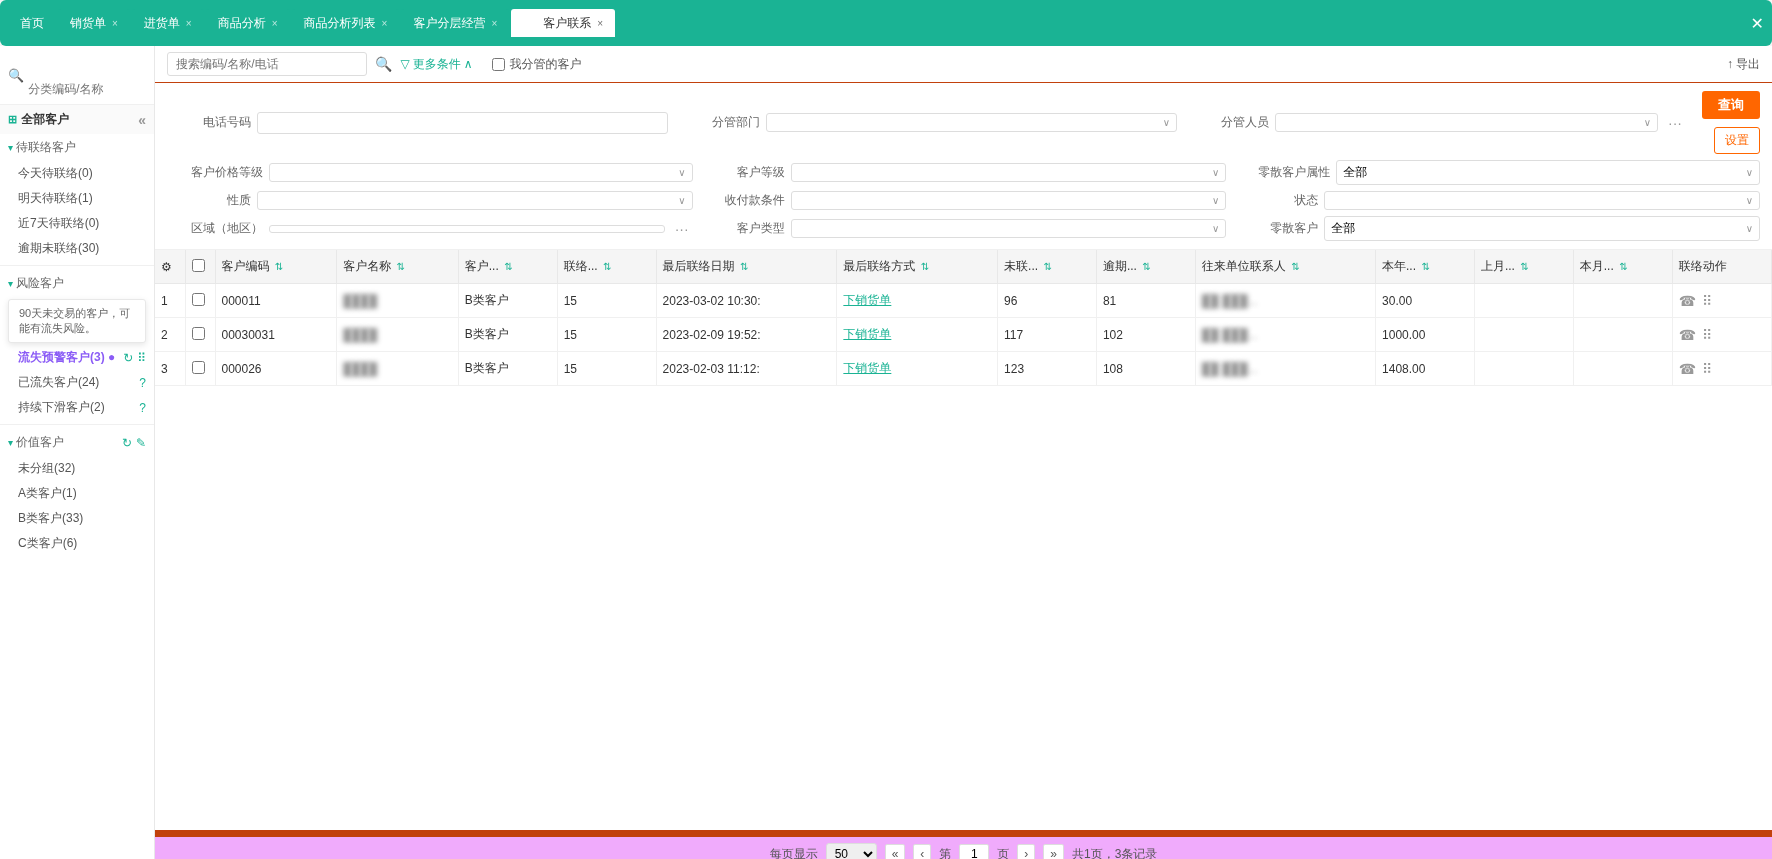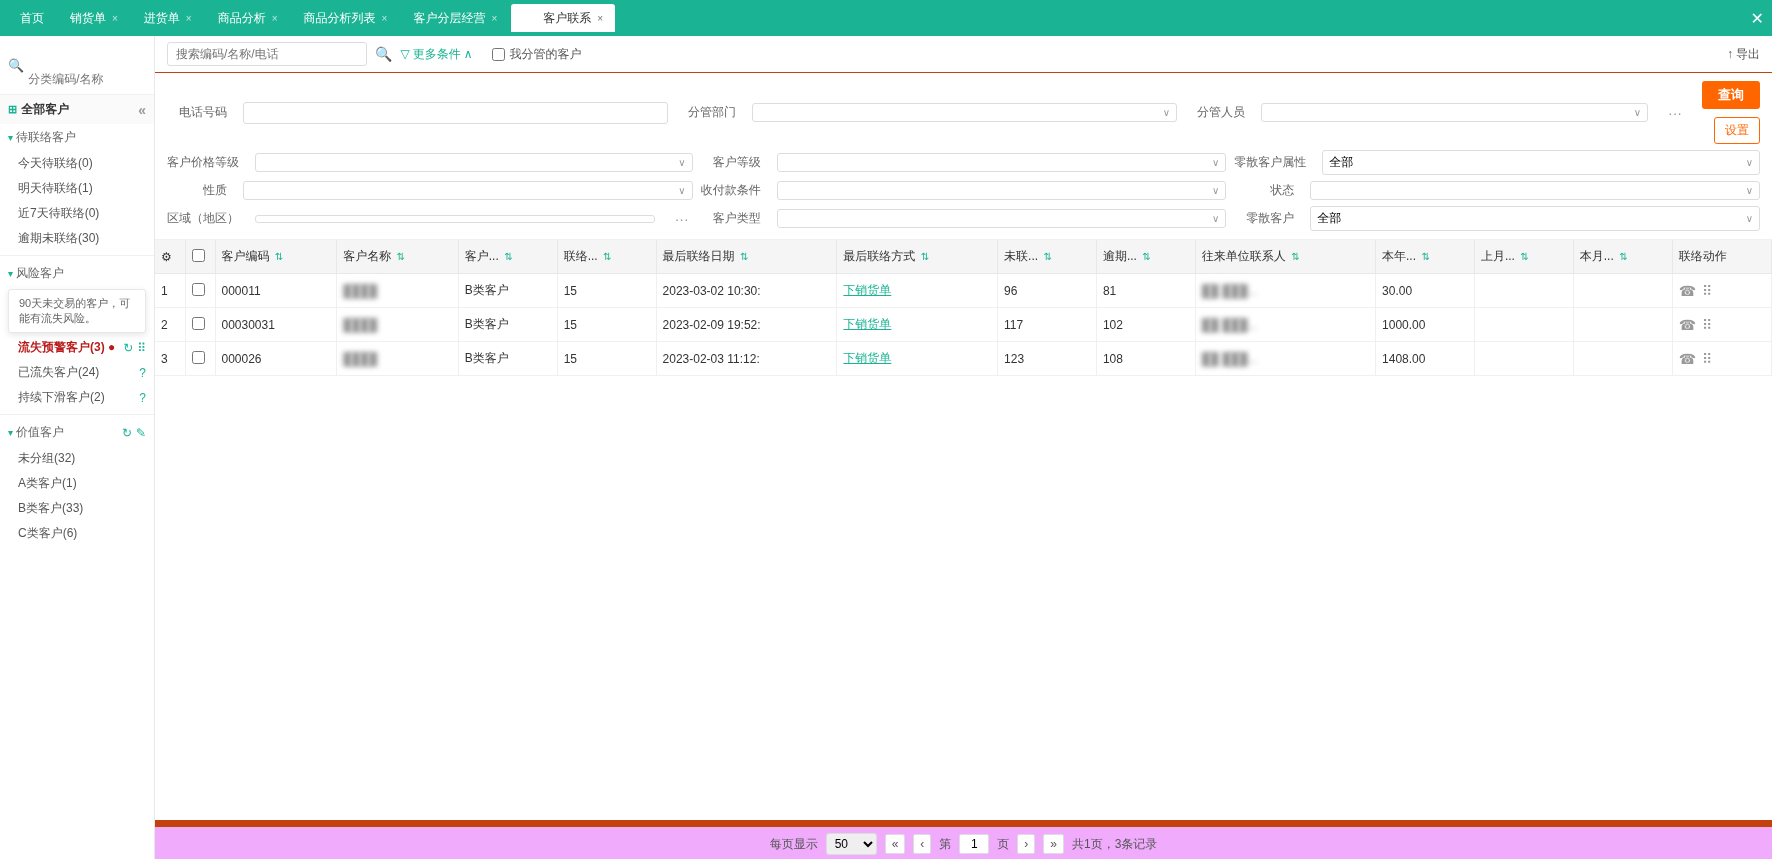--- a/index.html
+++ b/index.html
@@ -3,23 +3,24 @@
   <meta charset="utf-8">
   <style>
     * { box-sizing: border-box; margin: 0; padding: 0; font-family: 'Microsoft YaHei', Arial, sans-serif; font-size: 12px; }
     body { background: #f5f5f5; overflow: hidden; width: 1772px; height: 859px; }
 
     
     .tab-bar {
       background: #1ab394;
       display: flex;
       align-items: center;
-      height: 36px;
+      height: 46px;
       padding: 0 8px;
       gap: 2px;
+      border-radius: 6px;
     }
     .tab-item {
       background: #1ab394;
       color: #fff;
       padding: 0 12px;
       height: 28px;
       display: flex;
       align-items: center;
       gap: 6px;
       cursor: pointer;
@@ -212,22 +213,23 @@
       display: flex;
       align-items: center;
       gap: 8px;
       margin-bottom: 6px;
     }
     .adv-filter-row:last-child { margin-bottom: 0; }
     .filter-field {
       display: flex;
       align-items: center;
       flex: 1;
-      gap: 16px;
+      gap: 6px;
       min-width: 0;
+      margin-left: 24px;
     }
     .filter-field-label {
       color: #666;
       white-space: nowrap;
       min-width: 60px;
       text-align: right;
       font-size: 12px;
     }
     .filter-field-input {
       flex: 1;
@@ -393,21 +395,21 @@
       display: flex;
       gap: 4px;
       color: #1ab394;
       font-size: 11px;
     }
     .sidebar-row-label {
       color: #555;
       font-size: 12px;
     }
     .sidebar-row-label.active {
-      color: #b91c1c;
+      color: #8b5cf6;
       font-weight: bold;
     }
   </style>
 </head>
 <body>
 
 <div class="tab-bar">
   <div class="tab-item home">
     <span>首页</span>
   </div>

